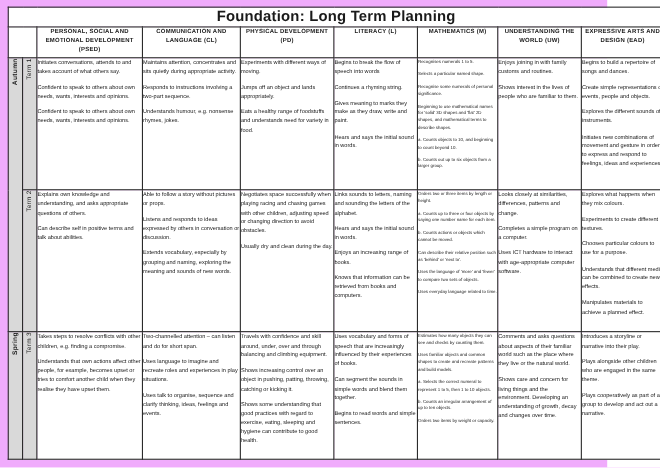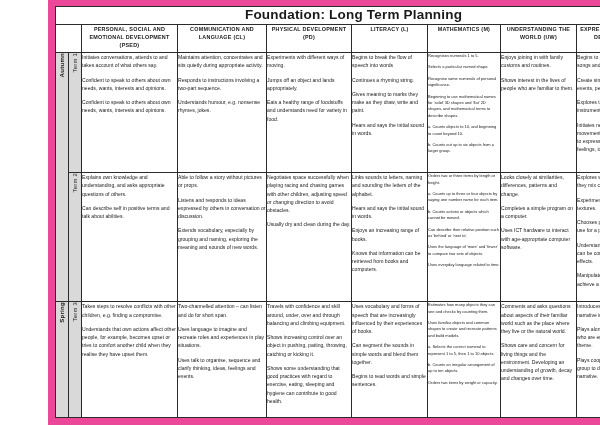--- a/index.html
+++ b/index.html
@@ -12,22 +12,21 @@
     height: 425px;
     font-family: "Liberation Sans", sans-serif;
     color: #1a1a1a;
     overflow: hidden;
   }
   #sheet {
     width: 552px;
     height: 425px;
     box-sizing: border-box;
     padding: 6px 7px 7px 7px;
-    background: #ec4899;
-    margin-left: 48px;
+    background: #f0abfc;
   }
   table.plan {
     width: 100%;
     height: 100%;
     border-collapse: collapse;
     table-layout: fixed;
   }
   table.plan td, table.plan th {
     border: 1px solid #2b2b2b;
     vertical-align: top;

